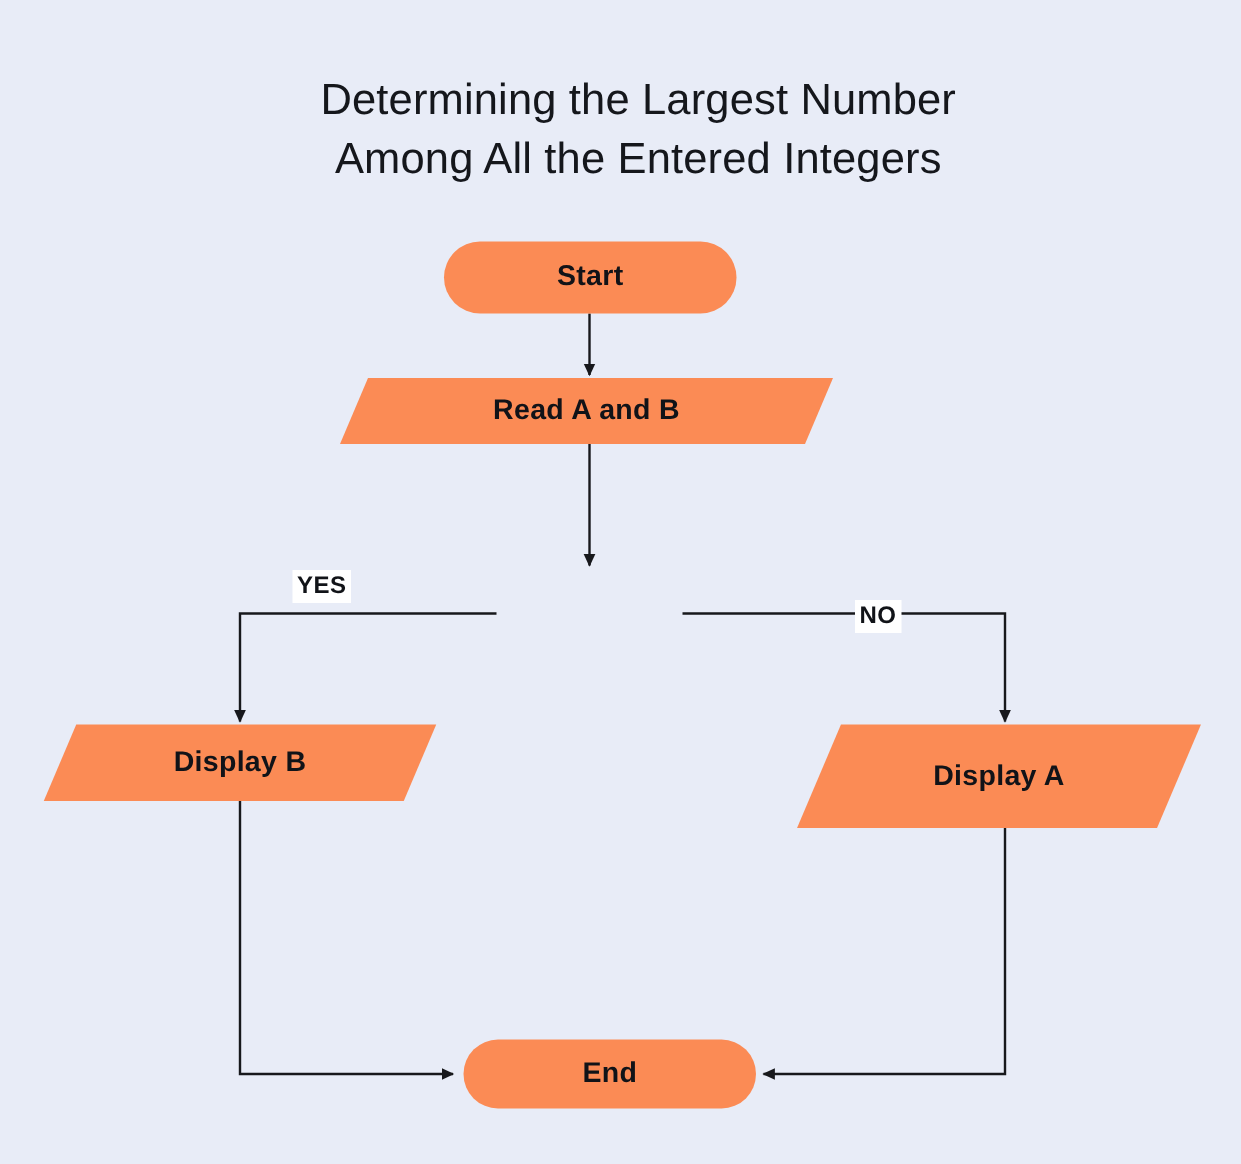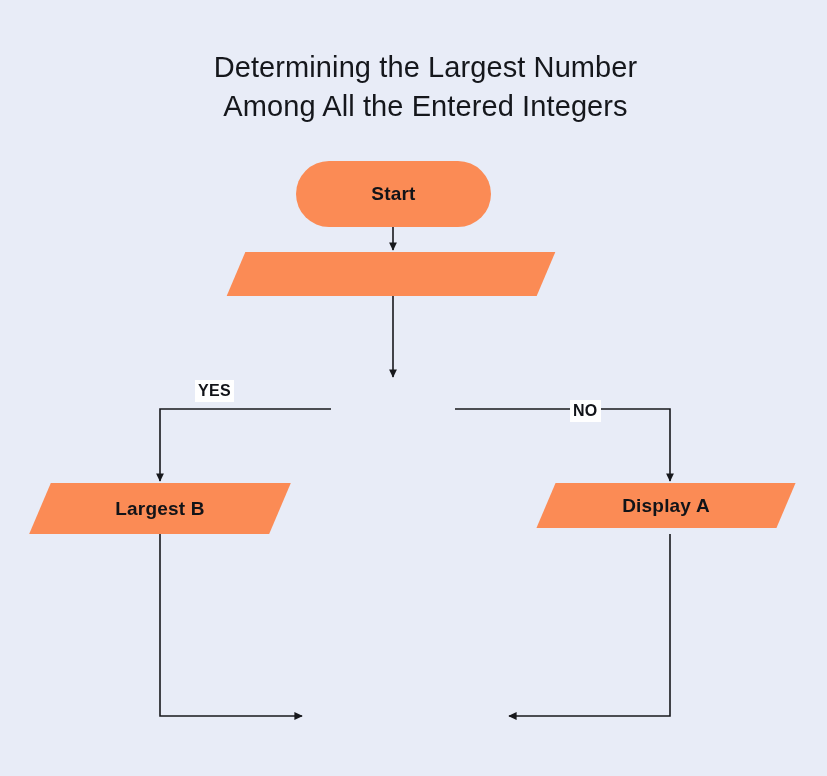--- a/index.html
+++ b/index.html
@@ -126,38 +126,43 @@
       <path d="M331,409 L160,409 L160,481" marker-end="url(#arrow)"></path>
 
       <path d="M455,409 L670,409 L670,481" marker-end="url(#arrow)"></path>
 
       <path d="M160,534 L160,716 L302,716" marker-end="url(#arrow)"></path>
 
       <path d="M670,534 L670,716 L509,716" marker-end="url(#arrow)"></path>
     </g>
   </svg>
 
-  <div class="node terminator" style="left:296px; top:161px; width:195px; height:66px;">
+  <div class="node terminator" style="left:296px; top:161px; width:195px; height:48px;">
     <div class="shape"></div>
     <span class="label">Start</span>
   </div>
 
   <div class="node io" style="left:236px; top:252px; width:310px; height:44px;">
     <div class="shape"></div>
+    <span class="label">Read A and B</span>
   </div>
 
 
   <span class="branch-label" style="left:195px; top:380px;">YES</span>
 
   <span class="branch-label" style="left:570px; top:380px;margin-top:20px;">NO</span>
 
   <div class="node io" style="left:40px; top:483px; width:240px; height:51px;">
     <div class="shape"></div>
-    <span class="label">Largest B</span>
+    <span class="label">Display B</span>
   </div>
 
-  <div class="node io" style="left:546px; top:483px; width:240px; height:45px;">
+  <div class="node io" style="left:546px; top:483px; width:240px; height:69px;">
     <div class="shape"></div>
     <span class="label">Display A</span>
   </div>
 
+  <div class="node terminator" style="left:309px; top:693px; width:195px; height:46px;">
+    <div class="shape"></div>
+    <span class="label">End</span>
+  </div>
 
 </div>
 
 </body></html>

